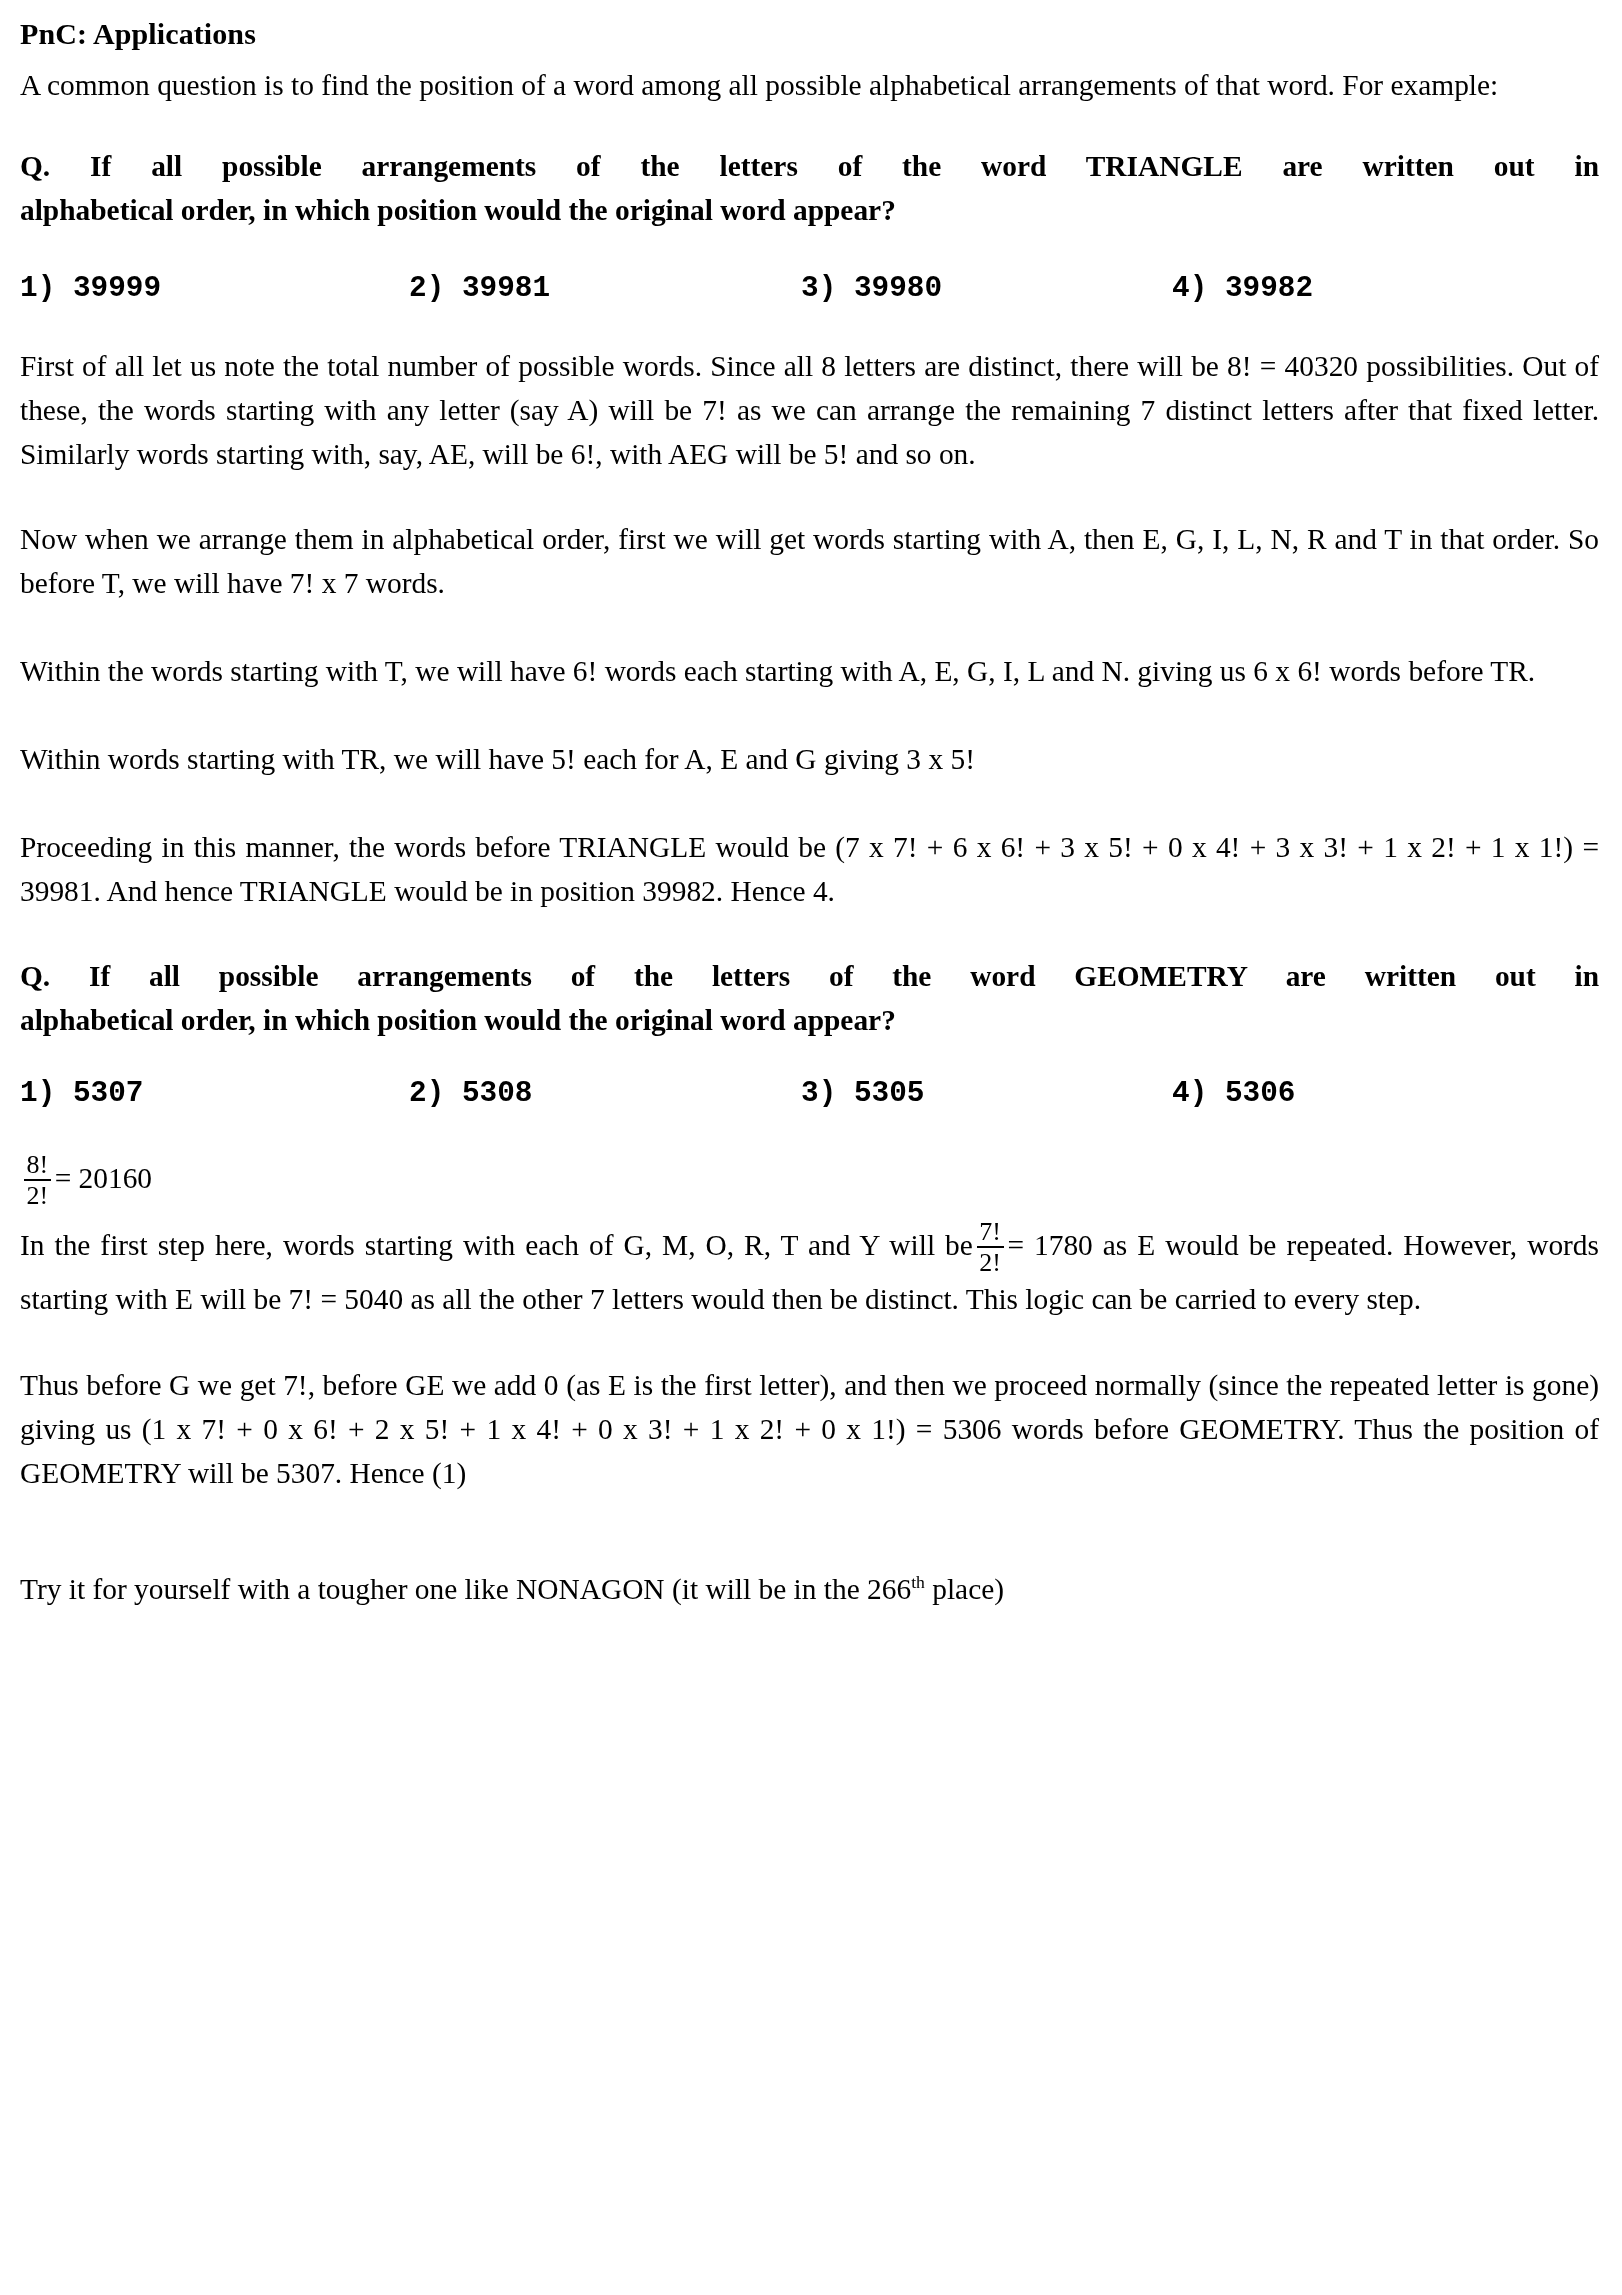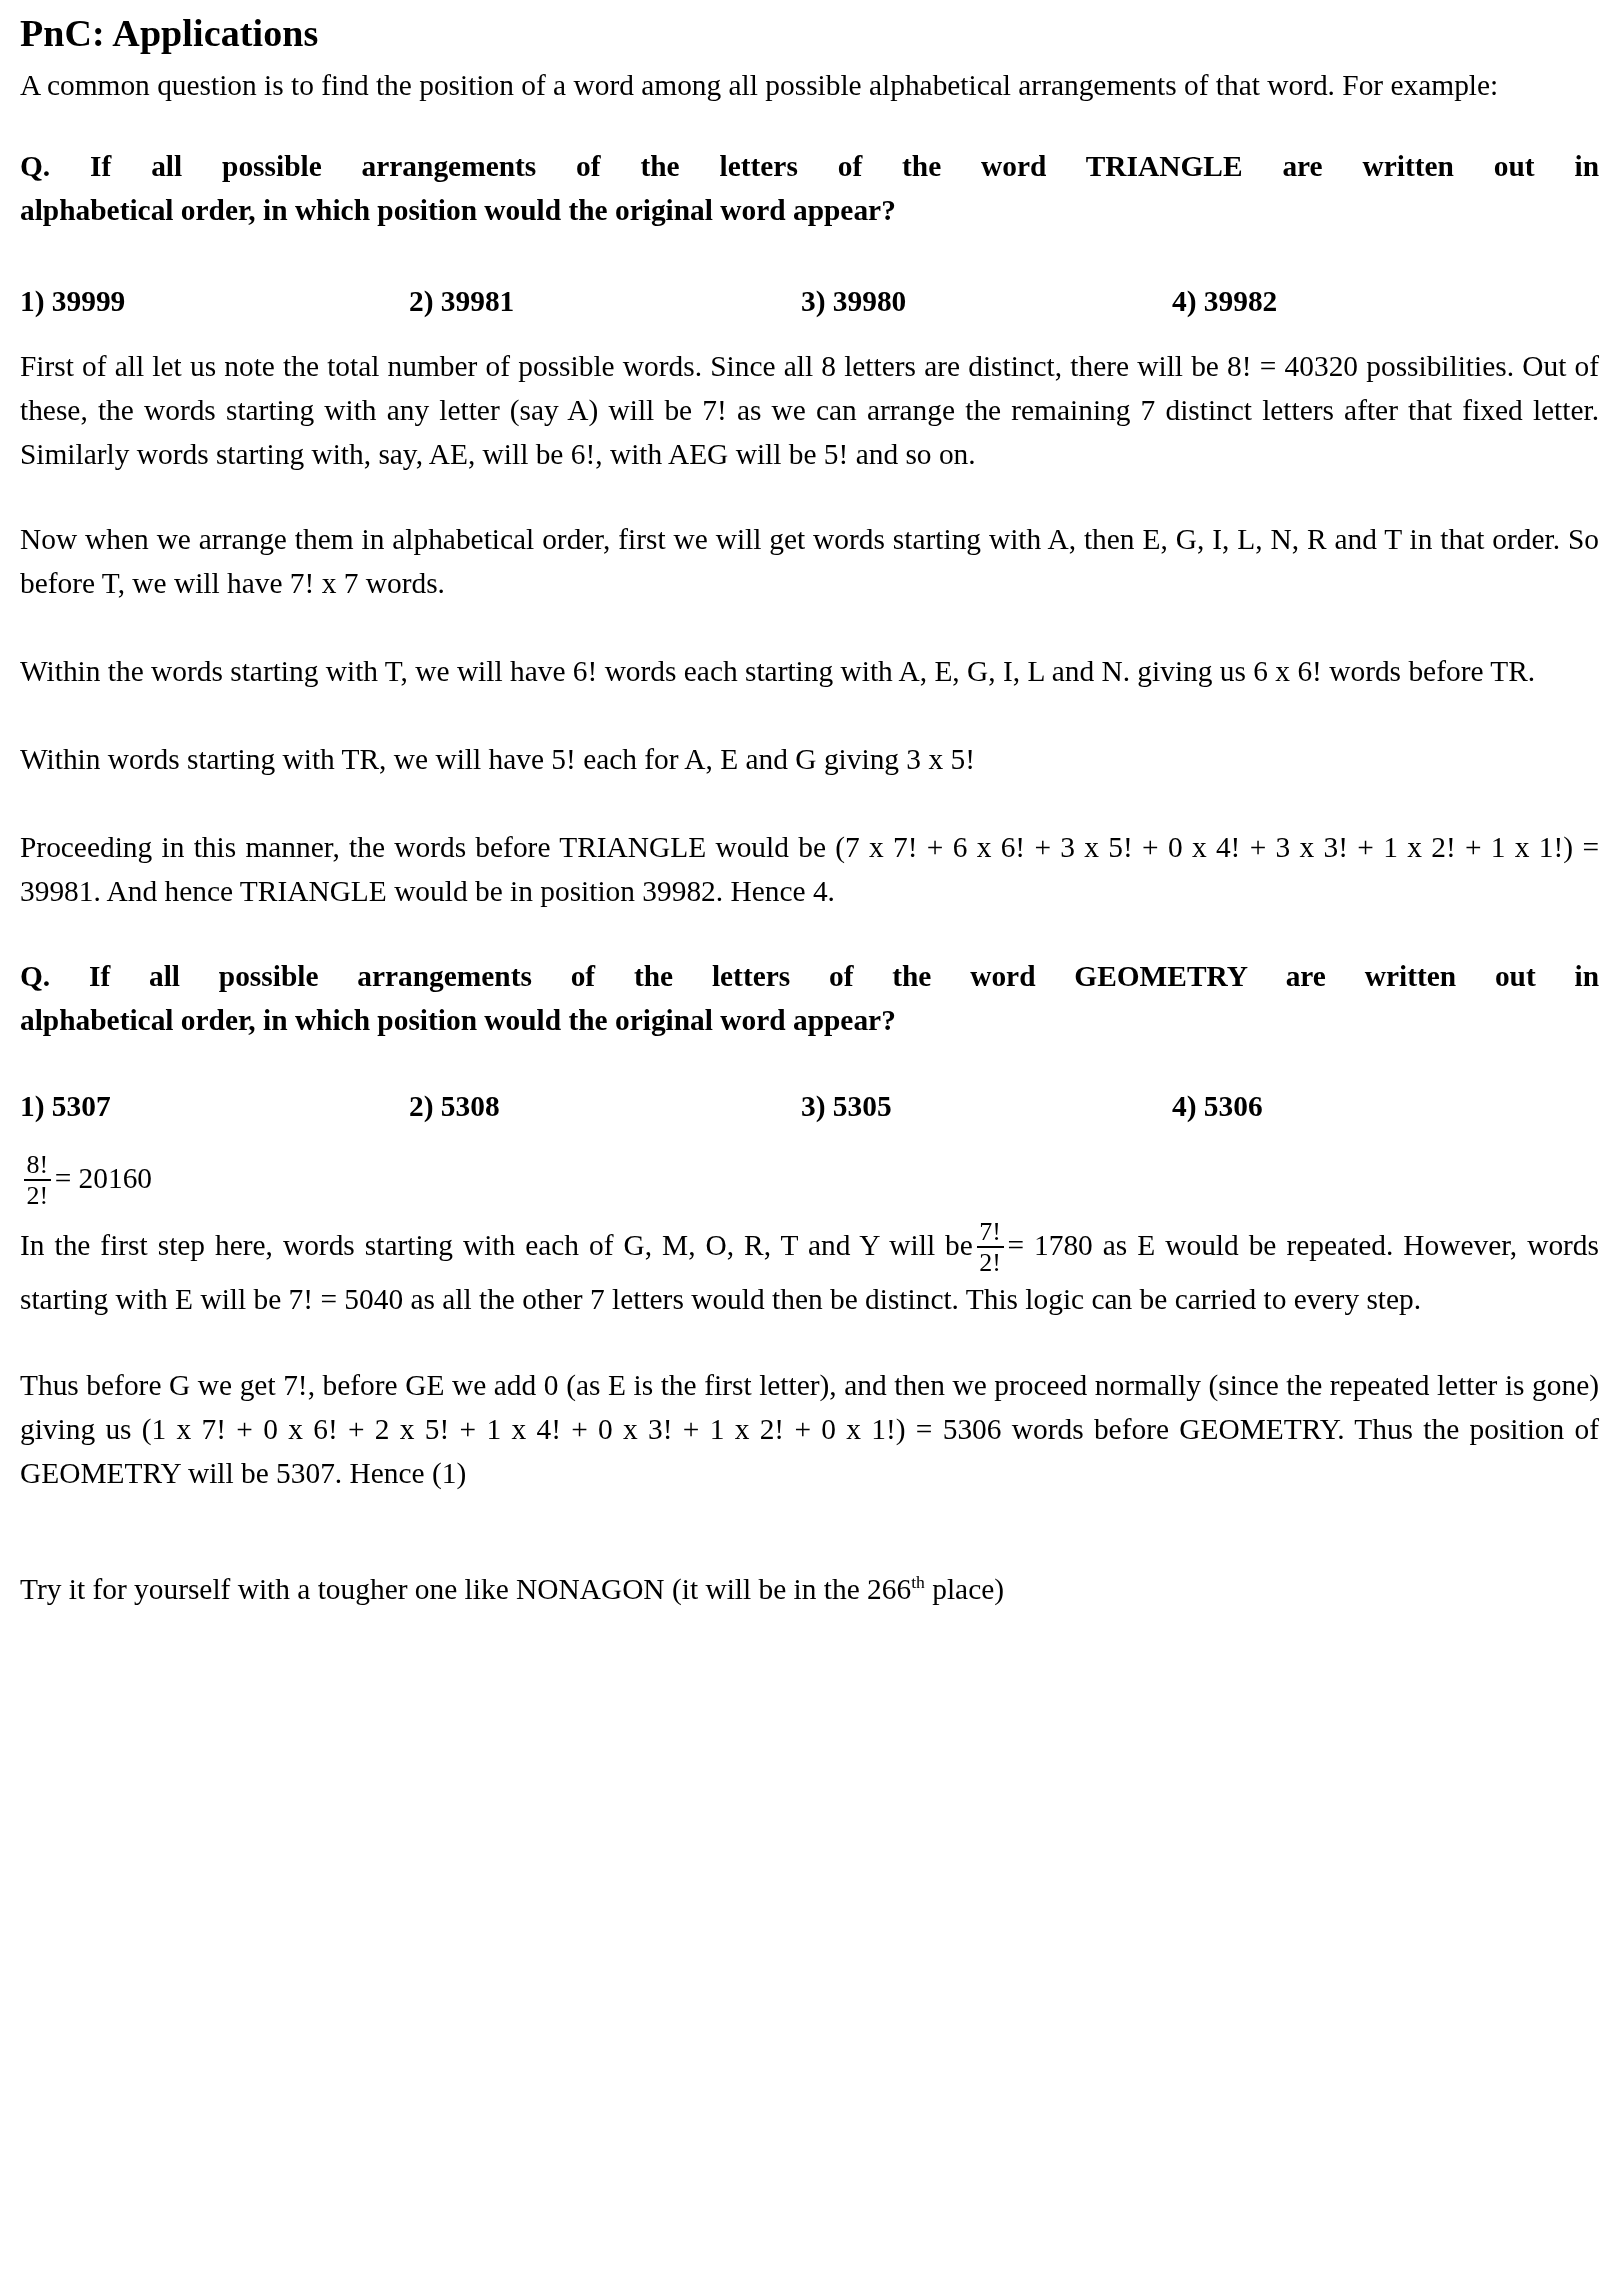--- a/index.html
+++ b/index.html
@@ -15,21 +15,21 @@
     -webkit-font-smoothing: none;
   }
   .page {
     position: relative;
     width: 1623px;
     height: 2295px;
     box-sizing: border-box;
     padding: 14.4px 24px 0 20px;
   }
   .doc-title {
-    font-size: 38px;
+    font-size: 30px;
     font-weight: bold;
     line-height: 39px;
     margin: 0 0 0 0;
     letter-spacing: 0.1px;
   }
   p.para {
     font-size: 29.4px;
     line-height: 44px;
     text-align: justify;
     text-justify: inter-word;
@@ -58,22 +58,23 @@
   .options {
     display: block;
     position: relative;
     font-weight: bold;
     font-size: 29.4px;
     line-height: 44px;
     height: 44px;
   }
   .options .opt {
     position: absolute;
-    top: 12px;
+    top: 0;
     white-space: nowrap;
+    font-family: Liberation Mono, monospace;
   }
   .opt-1 { left: 0px; }
   .opt-2 { left: 389px; }
   .opt-3 { left: 781px; }
   .opt-4 { left: 1152px; }
   .frac {
     display: inline-block;
     vertical-align: middle;
     text-align: center;
     line-height: 1;

